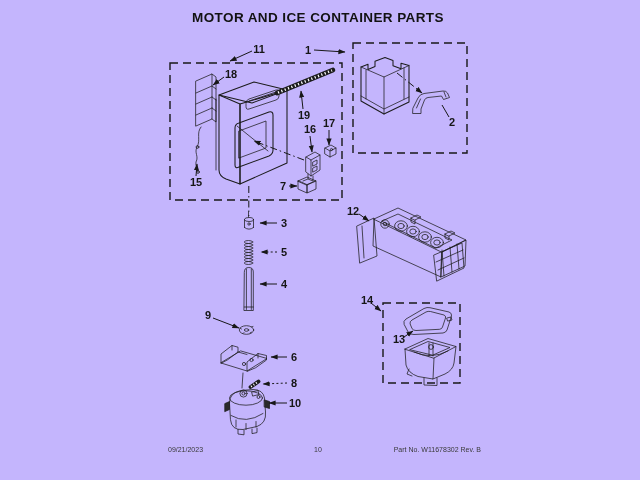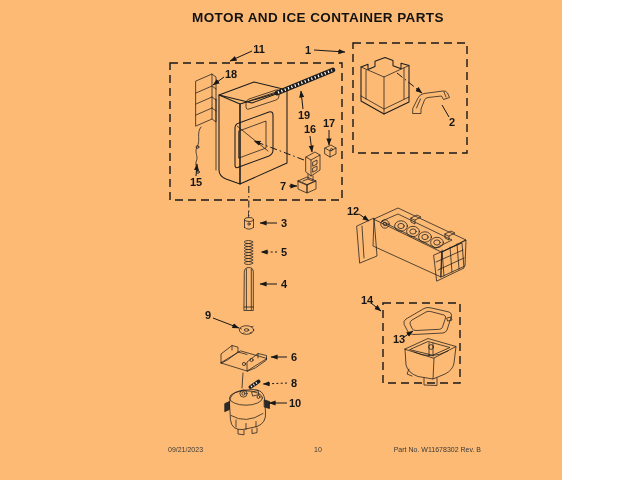--- a/index.html
+++ b/index.html
@@ -1,16 +1,16 @@
 <!DOCTYPE html>
 <html><head>
 <meta charset="utf-8">
 <style>
   html,body{margin:0;padding:0;background:#ffffff;}
-  .page{position:relative;width:562px;height:480px;background:#fdba74;overflow:hidden;
+  .page{position:relative;width:640px;height:480px;background:#c4b5fd;overflow:hidden;
         font-family:"Liberation Sans", sans-serif;}
   svg{position:absolute;left:0;top:0;}
   .title-txt{font-family:"Liberation Sans",sans-serif;font-size:13.5px;font-weight:bold;fill:#121212;letter-spacing:.4px;}
   .co{font-family:"Liberation Sans",sans-serif;font-size:11px;font-weight:bold;fill:#161616;text-anchor:middle;}
   .ft{font-family:"Liberation Sans",sans-serif;font-size:7px;fill:#3a3a3a;}
   .ln{stroke:#1c1c1c;fill:none;stroke-width:1.05;stroke-linejoin:round;stroke-linecap:round;}
   .thin{stroke-width:.75;}
   .box{stroke:#181818;stroke-width:1.4;fill:none;stroke-dasharray:8 5;}
   .leader{stroke:#181818;stroke-width:1;fill:none;}
   .dot{stroke-dasharray:2 2.3;}

